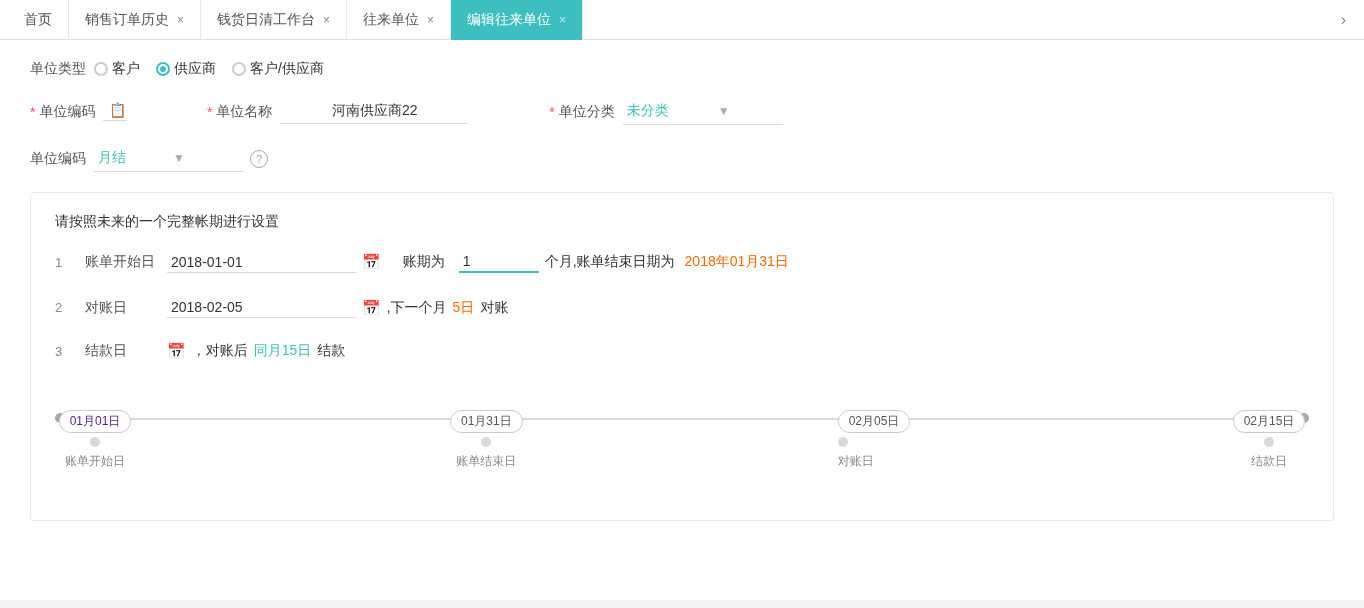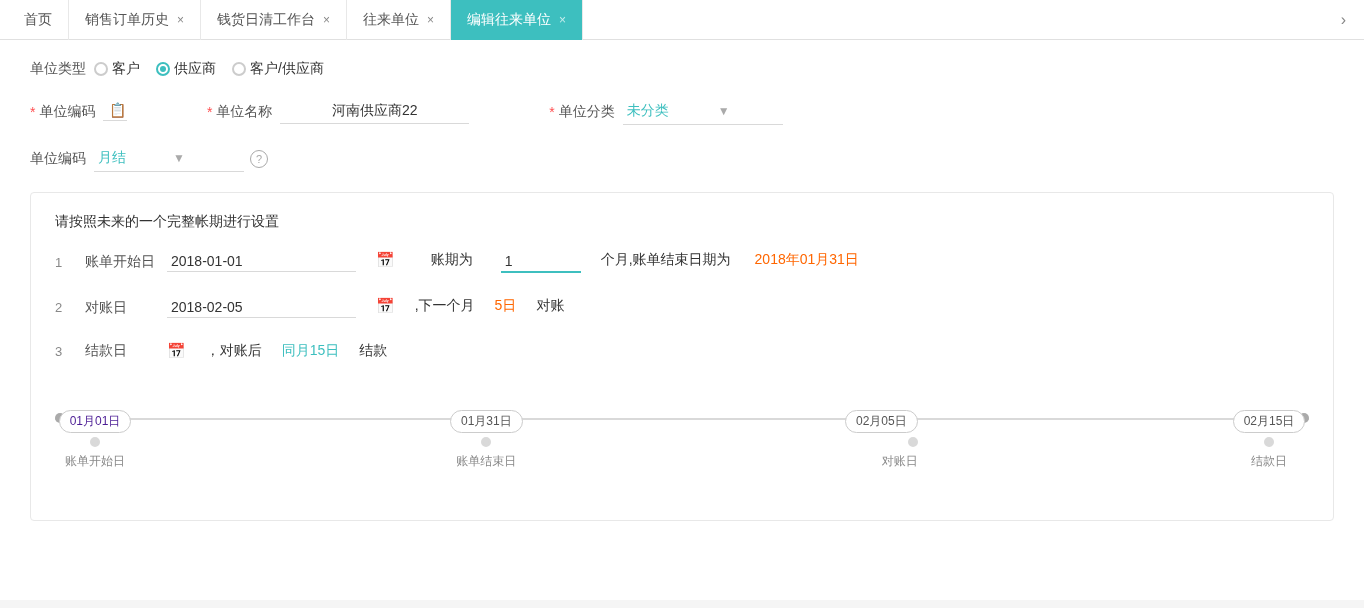--- a/index.html
+++ b/index.html
@@ -201,22 +201,22 @@
     }
     .row-label {
       color: #555;
       font-size: 14px;
       margin-right: 12px;
       min-width: 70px;
       flex-shrink: 0;
     }
     .row-value {
       display: flex;
-      align-items: flex-start;
-      gap: 20px;
+      align-items: center;
+      gap: 6px;
     }
     .date-field {
       border: none;
       border-bottom: 1px solid #d9d9d9;
       padding: 2px 4px;
       font-size: 14px;
       color: #333;
       outline: none;
       background: transparent;
       min-width: 100px;
@@ -401,21 +401,21 @@
           </div>
 
           <div style="display:flex;flex-direction:column;align-items:center;width:80px;">
             <div style="border:1px solid #ccc;border-radius:12px;padding:2px 10px;font-size:12px;color:#555;background:#fff;margin-bottom:4px;white-space:nowrap;">
               <span>01月31日</span>
             </div>
             <div style="width:10px;height:10px;border-radius:50%;background:#d9d9d9;border:2px solid #d9d9d9;"></div>
             <div style="font-size:12px;color:#888;margin-top:6px;white-space:nowrap;">账单结束日</div>
           </div>
 
-          <div style="display:flex;flex-direction:column;align-items:flex-end;width:80px;">
+          <div style="display:flex;flex-direction:column;align-items:flex-start;width:80px;">
             <div style="border:1px solid #ccc;border-radius:12px;padding:2px 10px;font-size:12px;color:#555;background:#fff;margin-bottom:4px;white-space:nowrap;">
               <span>02月05日</span>
             </div>
             <div style="width:10px;height:10px;border-radius:50%;background:#d9d9d9;border:2px solid #d9d9d9;"></div>
             <div style="font-size:12px;color:#888;margin-top:6px;white-space:nowrap;">对账日</div>
           </div>
 
           <div style="display:flex;flex-direction:column;align-items:center;width:80px;">
             <div style="border:1px solid #ccc;border-radius:12px;padding:2px 10px;font-size:12px;color:#555;background:#fff;margin-bottom:4px;white-space:nowrap;">
               <span>02月15日</span>

